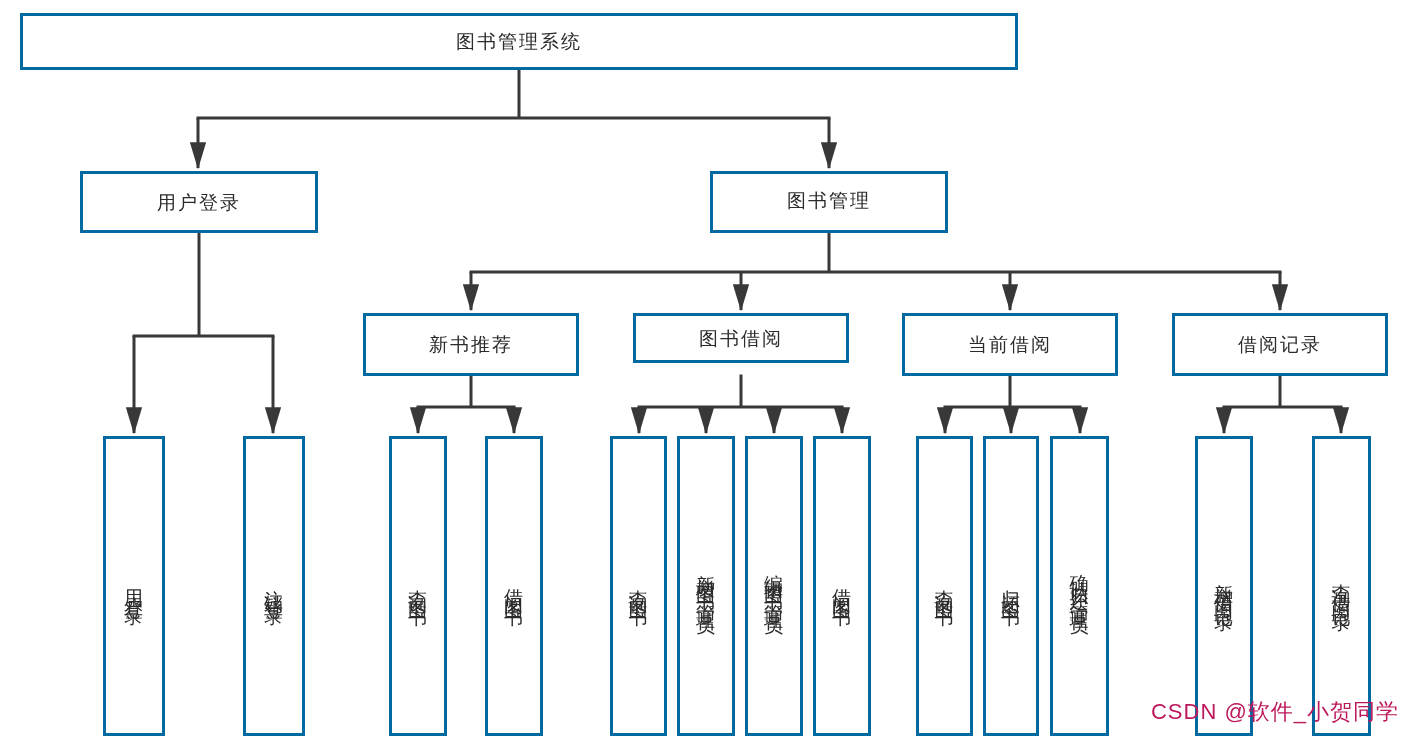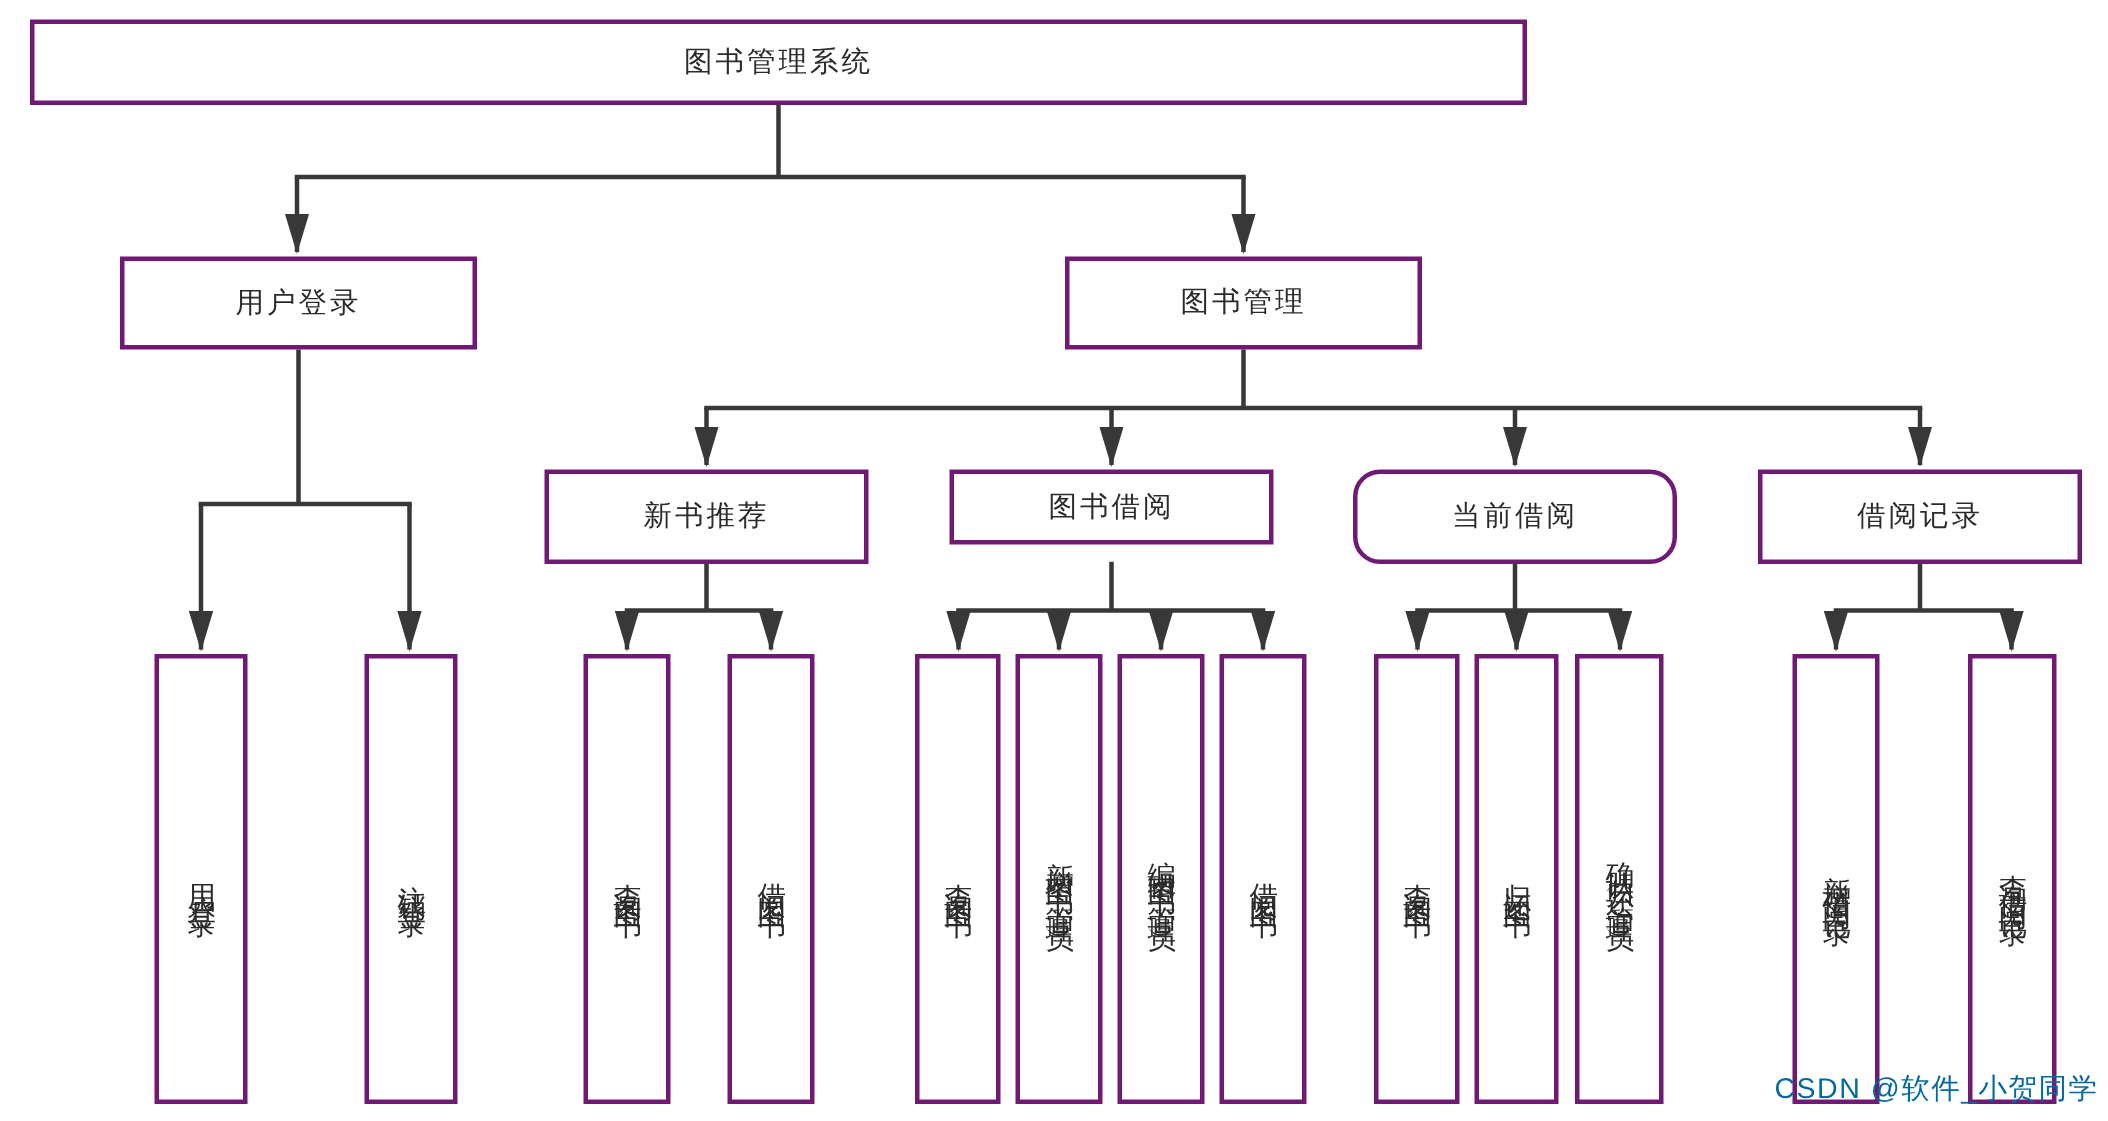--- a/index.html
+++ b/index.html
@@ -16,21 +16,21 @@
     overflow: hidden;
   }
   #wires {
     position: absolute;
     left: 0; top: 0;
     width: 1405px; height: 747px;
   }
   .node {
     position: absolute;
     box-sizing: border-box;
-    border: 3px solid #701a75;
+    border: 3px solid #0369a1;
     background: #ffffff;
     display: flex;
     align-items: center;
     justify-content: center;
     color: #2b2b2b;
     font-size: 19px;
     line-height: 1;
     letter-spacing: 2px;
     white-space: nowrap;
   }
@@ -41,23 +41,23 @@
     writing-mode: vertical-rl;
     text-orientation: mixed;
     letter-spacing: 6px;
     font-size: 19px;
     color: #2b2b2b;
     max-height: 284px;
   }
   .watermark {
     position: absolute;
     right: 6px;
-    bottom: 8px;
-    font-size: 19px;
-    color: #0369a1;
+    bottom: 20px;
+    font-size: 22px;
+    color: #be185d;
     letter-spacing: 1px;
     z-index: 5;
   }
 </style>
 </head>
 <body>
 
 <div id="canvas">
 
   <svg id="wires" viewBox="0 0 1405 747" xmlns="http://www.w3.org/2000/svg">
@@ -100,21 +100,21 @@
     </g>
   </svg>
 
   <div class="node" style="left:20px; top:13px; width:998px; height:57px;">图书管理系统</div>
 
   <div class="node" style="left:80px; top:171px; width:238px; height:62px;">用户登录</div>
   <div class="node" style="left:710px; top:171px; width:238px; height:62px;font-family:Liberation Mono, monospace;">图书管理</div>
 
   <div class="node" style="left:363px; top:313px; width:216px; height:63px;">新书推荐</div>
   <div class="node" style="left:633px; top:313px; width:216px; height:50px;">图书借阅</div>
-  <div class="node" style="left:902px; top:313px; width:216px; height:63px;border-radius:18px;">当前借阅</div>
+  <div class="node" style="left:902px; top:313px; width:216px; height:63px;">当前借阅</div>
   <div class="node" style="left:1172px; top:313px; width:216px; height:63px;">借阅记录</div>
 
   <div class="node leaf" style="left:103px; top:436px; width:62px; height:300px;">
     <span class="vtext">用户登录</span>
   </div>
   <div class="node leaf" style="left:243px; top:436px; width:62px; height:300px;">
     <span class="vtext">注销登录</span>
   </div>
 
   <div class="node leaf" style="left:389px; top:436px; width:58px; height:300px;">

